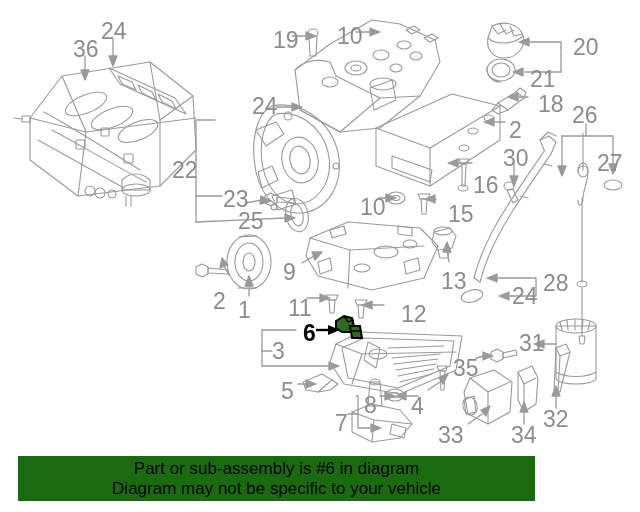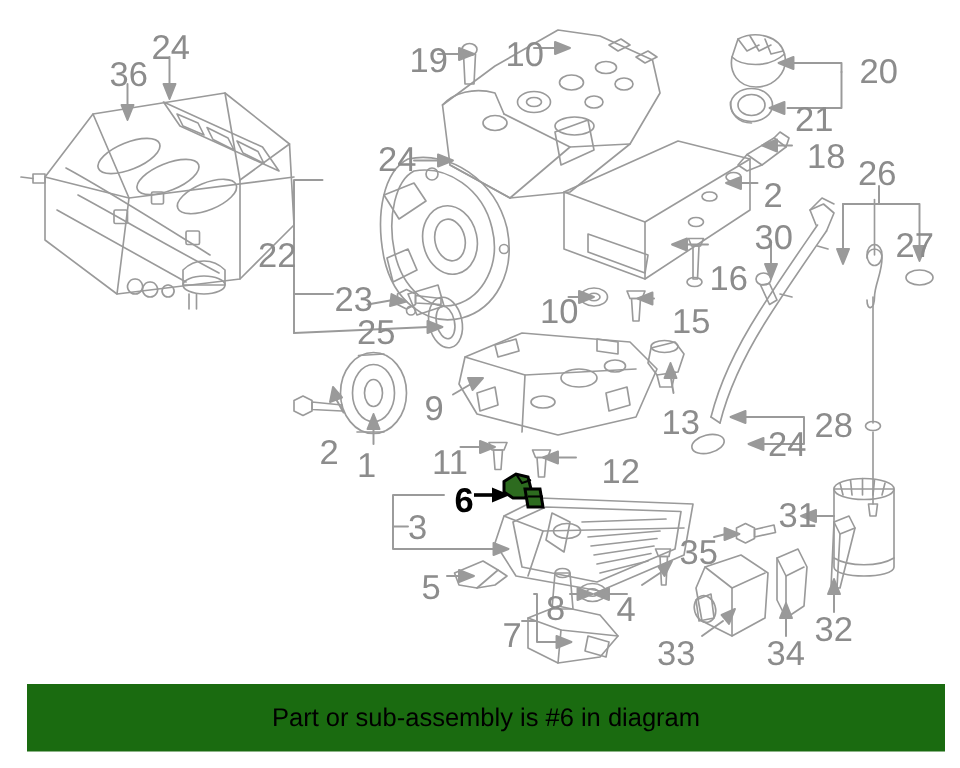--- a/index.html
+++ b/index.html
@@ -1,21 +1,21 @@
 <!DOCTYPE html>
 <html><head>
 <meta charset="utf-8">
 <style>
   html,body{margin:0;padding:0;background:#fff;}
   body{width:640px;height:512px;overflow:hidden;font-family:"Liberation Sans",sans-serif;}
   #stage{position:relative;width:640px;height:512px;background:#fff;}
   #art{position:absolute;left:0;top:0;width:640px;height:512px;}
   .lbl{position:absolute;color:#8c8c8c;font-size:23px;line-height:23px;font-family:"Liberation Sans",sans-serif;white-space:nowrap;}
   .lbl.hl{color:#000;font-weight:bold;}
-  #banner{position:absolute;left:18px;top:456px;width:612px;height:45px;background:#1a6b10;color:#000;
+  #banner{position:absolute;left:18px;top:456px;width:517px;height:45px;background:#1a6b10;color:#000;
           display:flex;flex-direction:column;align-items:center;justify-content:center;}
   #banner div{font-size:17px;line-height:20px;font-family:"Liberation Sans",sans-serif;}
 </style>
 </head>
 <body>
 
 <div id="stage">
 
   <svg id="art" viewBox="0 0 640 512">
     <g fill="none" stroke="#9a9a9a" stroke-width="1.1" stroke-linejoin="round" stroke-linecap="round">
@@ -431,15 +431,16 @@
   <div class="lbl" style="left:519px;top:332px">31</div>
   <div class="lbl" style="left:543px;top:408px">32</div>
   <div class="lbl" style="left:438px;top:424px">33</div>
   <div class="lbl" style="left:511px;top:424px">34</div>
   <div class="lbl" style="left:453px;top:357px">35</div>
   <div class="lbl" style="left:73px;top:38px">36</div>
   <div class="lbl" style="left:101px;top:20px">24</div>
 
   <div id="banner">
     <div>Part or sub-assembly is #6 in diagram</div>
+    <div>Diagram may not be specific to your vehicle</div>
   </div>
 
 </div>
 
 </body></html>

